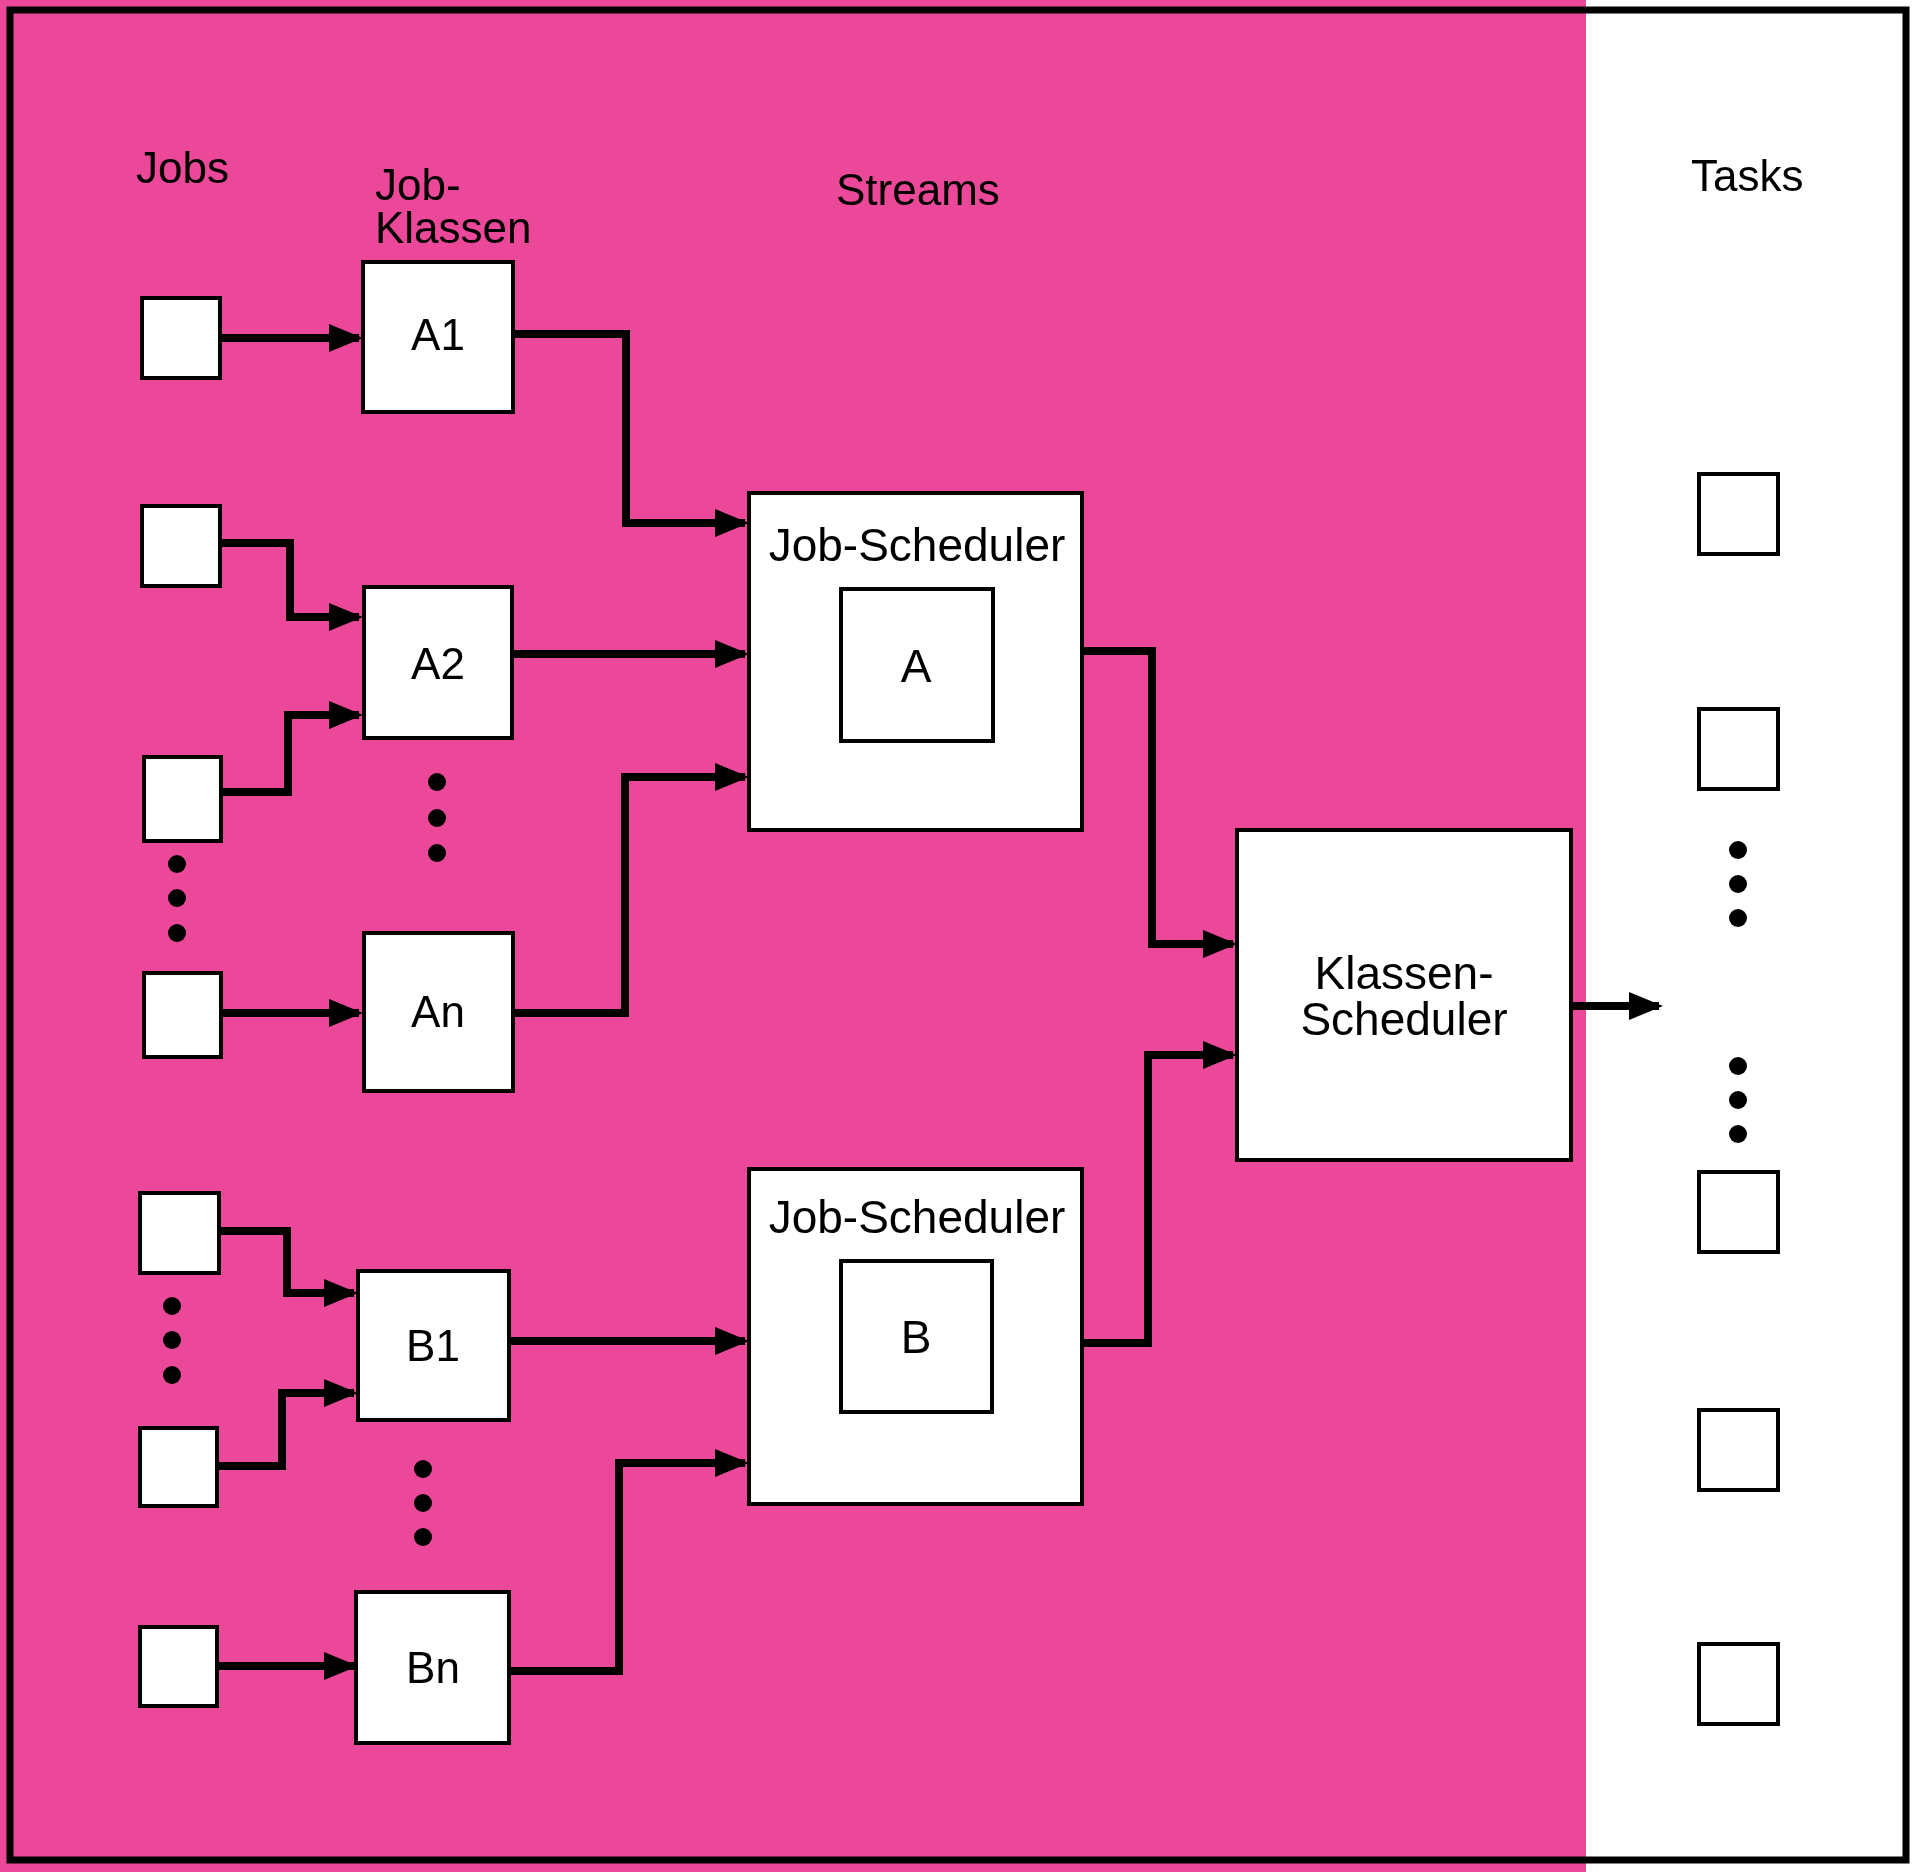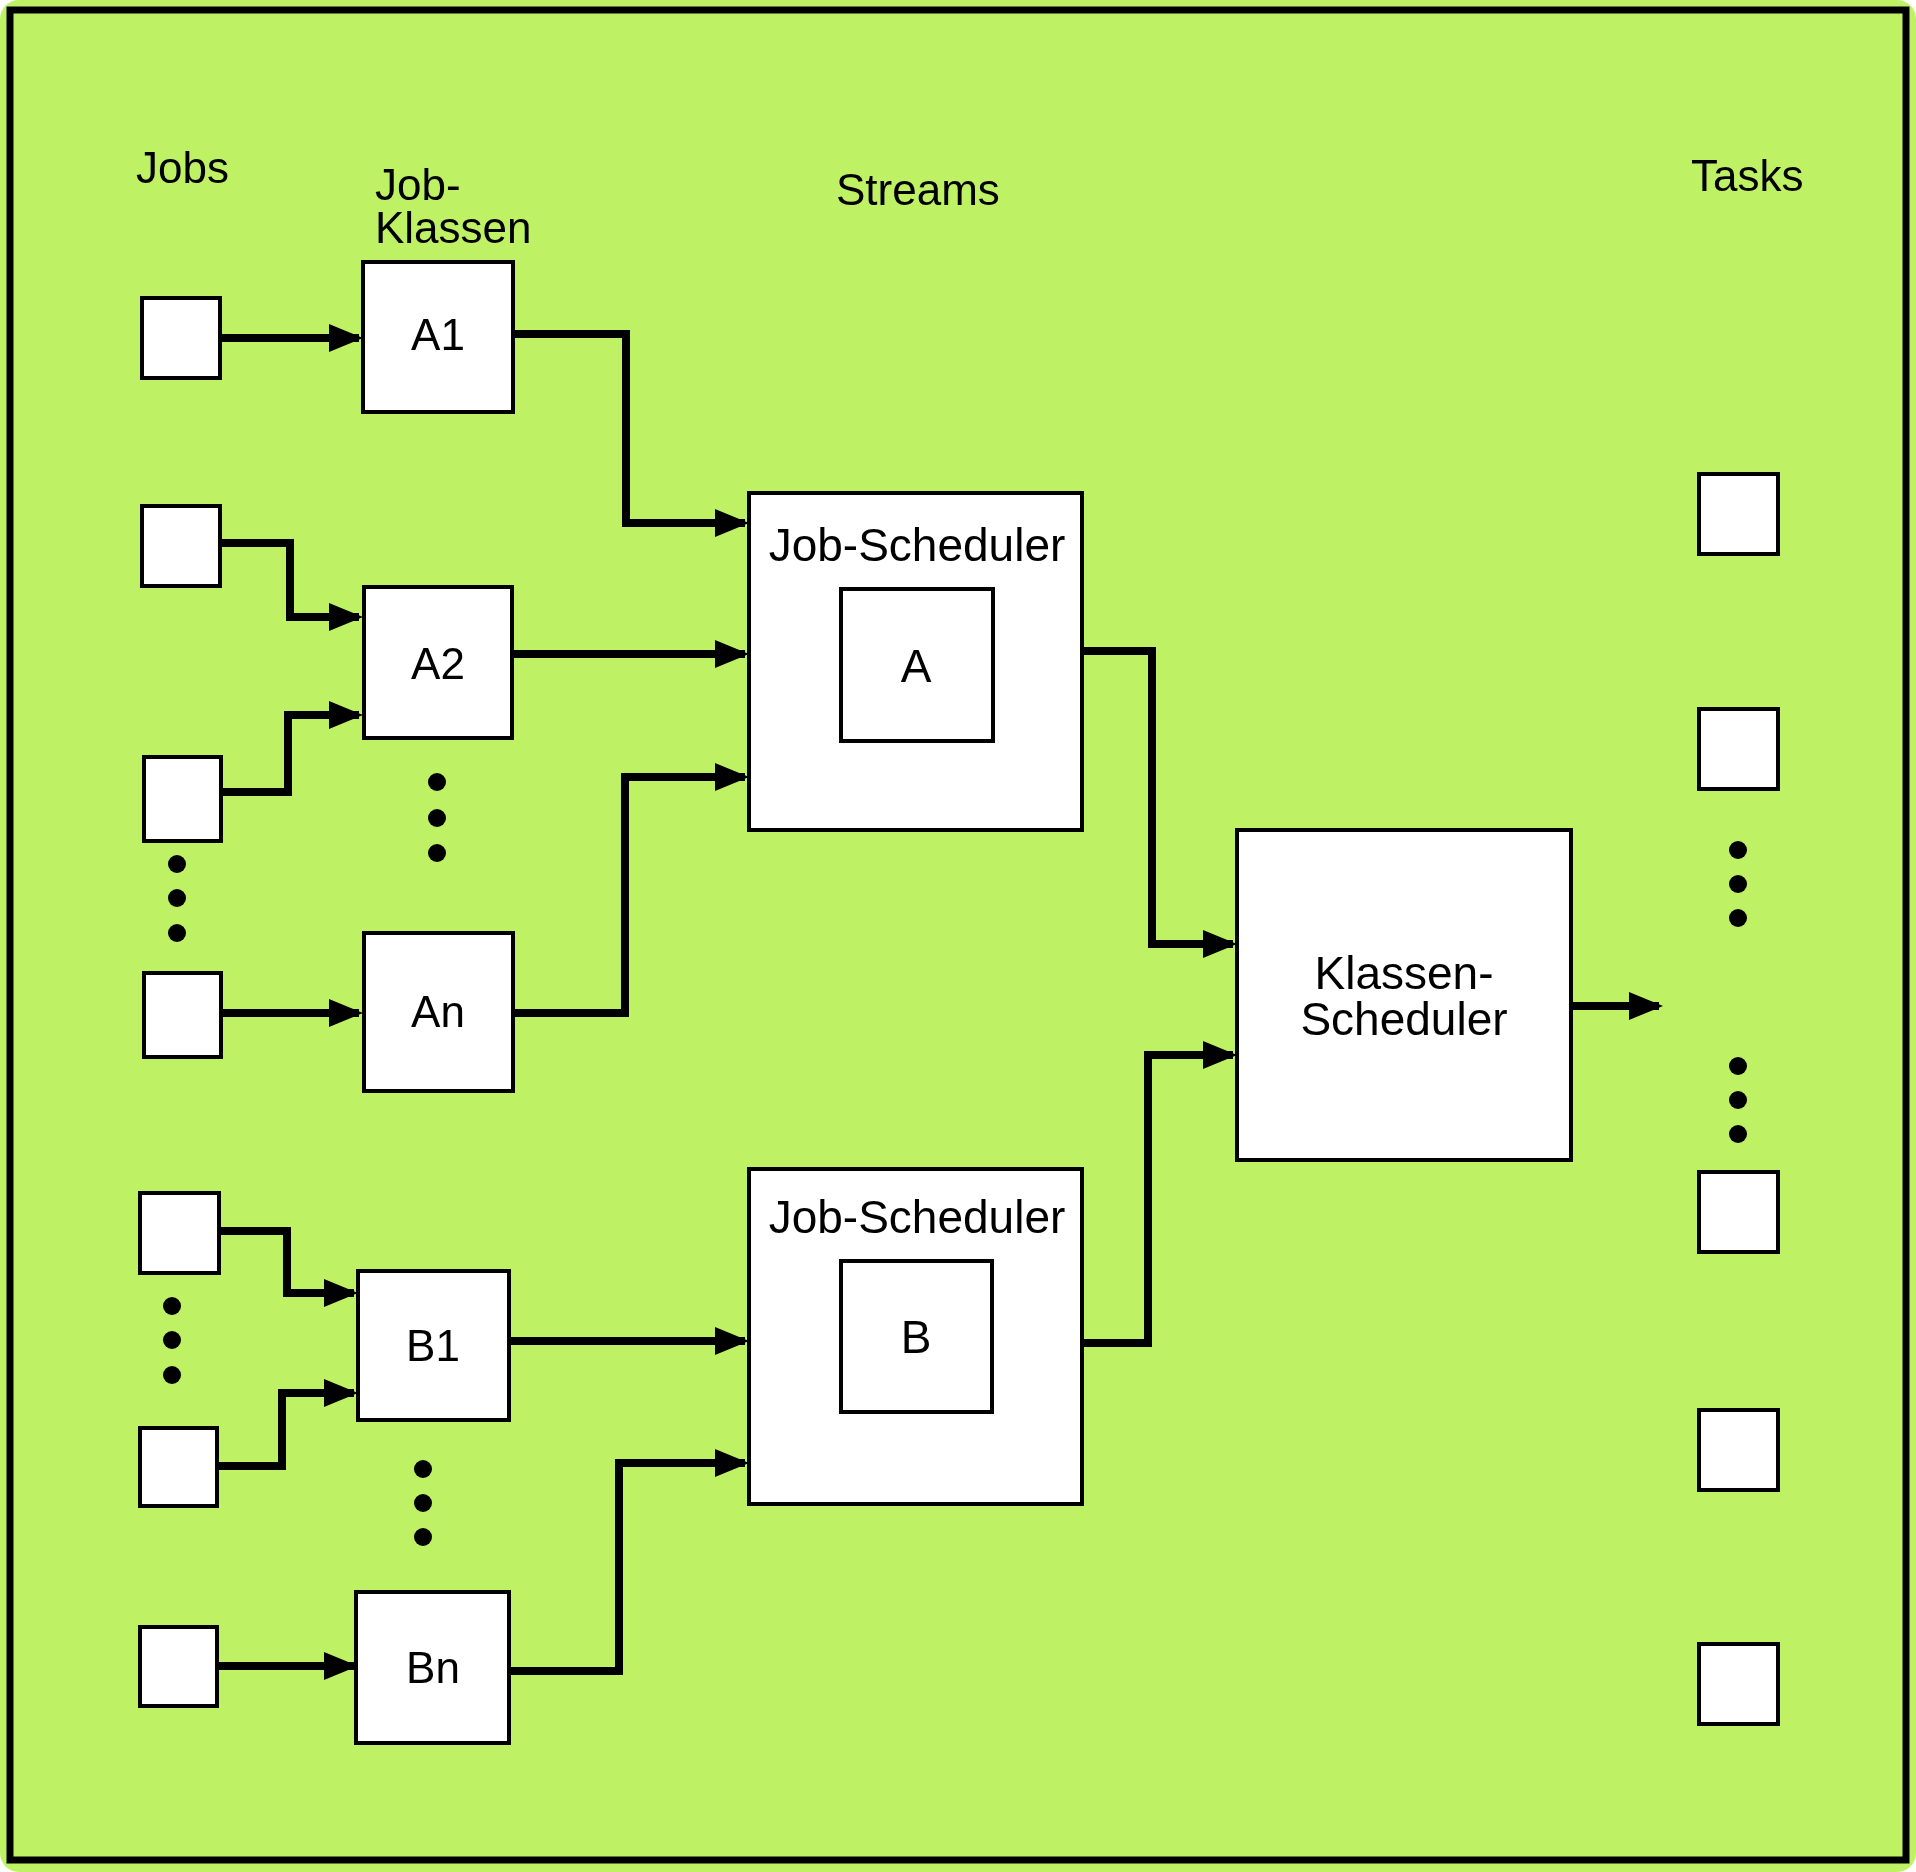--- a/index.html
+++ b/index.html
@@ -2,25 +2,24 @@
 <html><head>
 <meta charset="utf-8">
 <style>
   html, body {
     margin: 0;
     padding: 0;
     background: #ffffff;
   }
   .stage {
     position: relative;
-    width: 1916px;
+    width: 1586px;
     height: 1872px;
-    background: #bef264;
+    background: #ec4899;
     font-family: "Liberation Sans", sans-serif;
-    border-radius: 19px;
   }
   svg { display: block; }
   .box {
     fill: #ffffff;
     stroke: #000000;
     stroke-width: 4;
   }
   .frame {
     fill: none;
     stroke: #000000;

